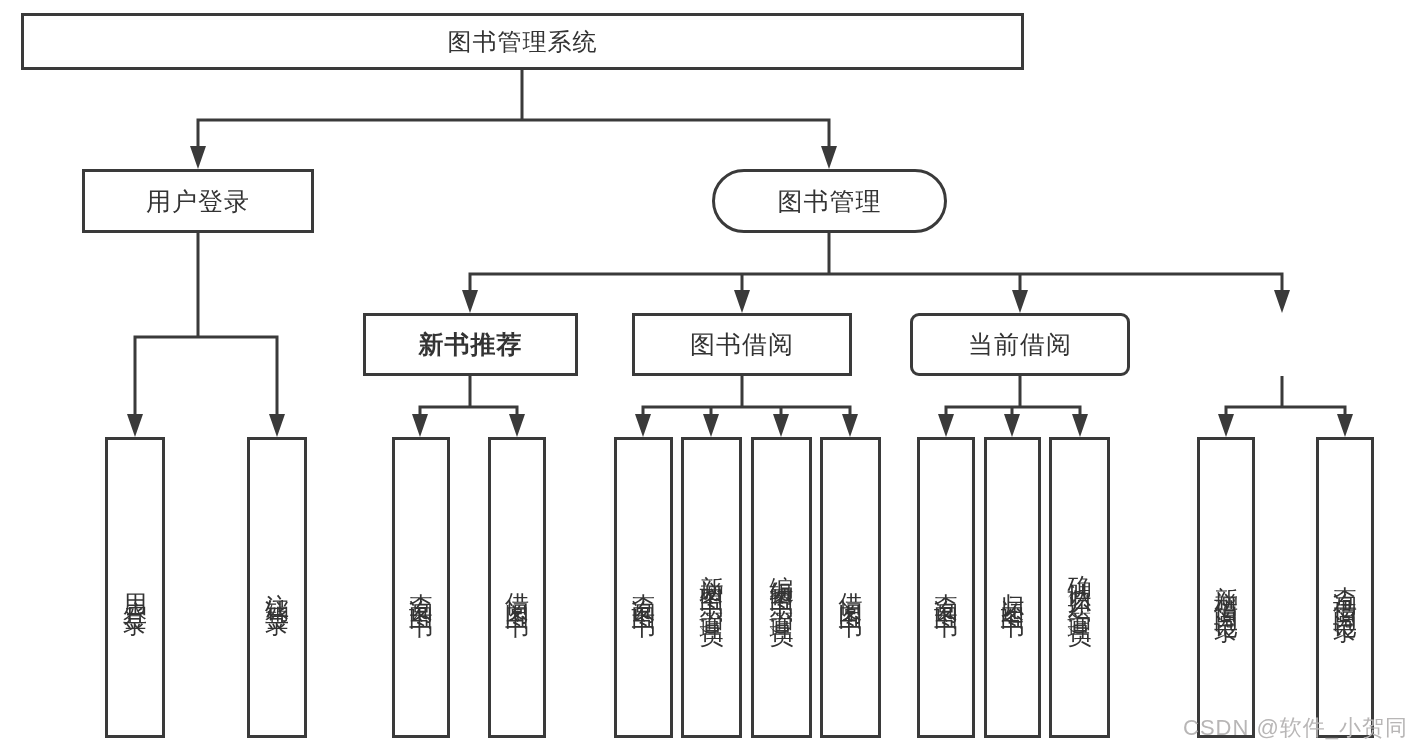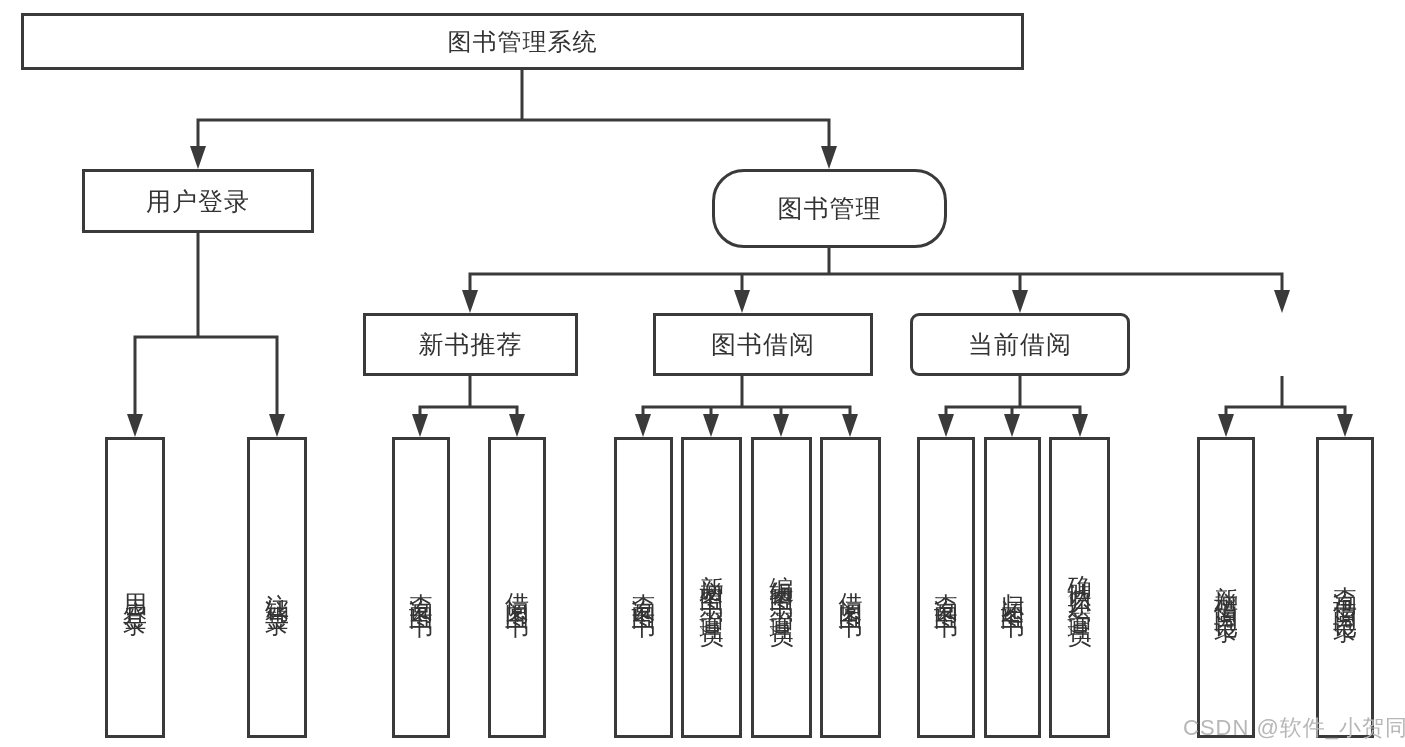--- a/index.html
+++ b/index.html
@@ -86,24 +86,24 @@
       <polygon points="1004,414 1020,414 1012,437"></polygon>
       <polygon points="1072,414 1088,414 1080,437"></polygon>
       <polygon points="1218,414 1234,414 1226,437"></polygon>
       <polygon points="1337,414 1353,414 1345,437"></polygon>
     </g>
   </svg>
 
   <div class="node root" style="left:21px; top:13px; width:1003px; height:57px;">图书管理系统</div>
 
   <div class="node h" style="left:82px; top:169px; width:232px; height:64px;">用户登录</div>
-  <div class="node h" style="left:712px; top:169px; width:235px; height:79px;border-radius:32px;">图书管理</div>
+  <div class="node h" style="left:712px; top:169px; width:235px; height:64px;border-radius:32px;">图书管理</div>
 
-  <div class="node h" style="left:363px; top:313px; width:215px; height:63px;">新书推荐</div>
-  <div class="node h" style="left:632px; top:313px; width:220px; height:63px;margin-left:21px;">图书借阅</div>
+  <div class="node h" style="left:363px; top:313px; width:215px; height:63px;font-weight:bold;">新书推荐</div>
+  <div class="node h" style="left:632px; top:313px; width:220px; height:63px;">图书借阅</div>
   <div class="node h" style="left:910px; top:313px; width:220px; height:63px;border-radius:9px;">当前借阅</div>
 
   <div class="node v" style="left:105px; top:437px; width:60px; height:301px;">用户登录</div>
   <div class="node v" style="left:247px; top:437px; width:60px; height:301px;">注销登录</div>
 
   <div class="node v" style="left:392px; top:437px; width:58px; height:301px;">查询图书</div>
   <div class="node v" style="left:488px; top:437px; width:58px; height:301px;">借阅图书</div>
 
   <div class="node v" style="left:614px; top:437px; width:59px; height:301px;">查询图书</div>
   <div class="node v" style="left:681px; top:437px; width:61px; height:301px;">新增图书（管理员）</div>

